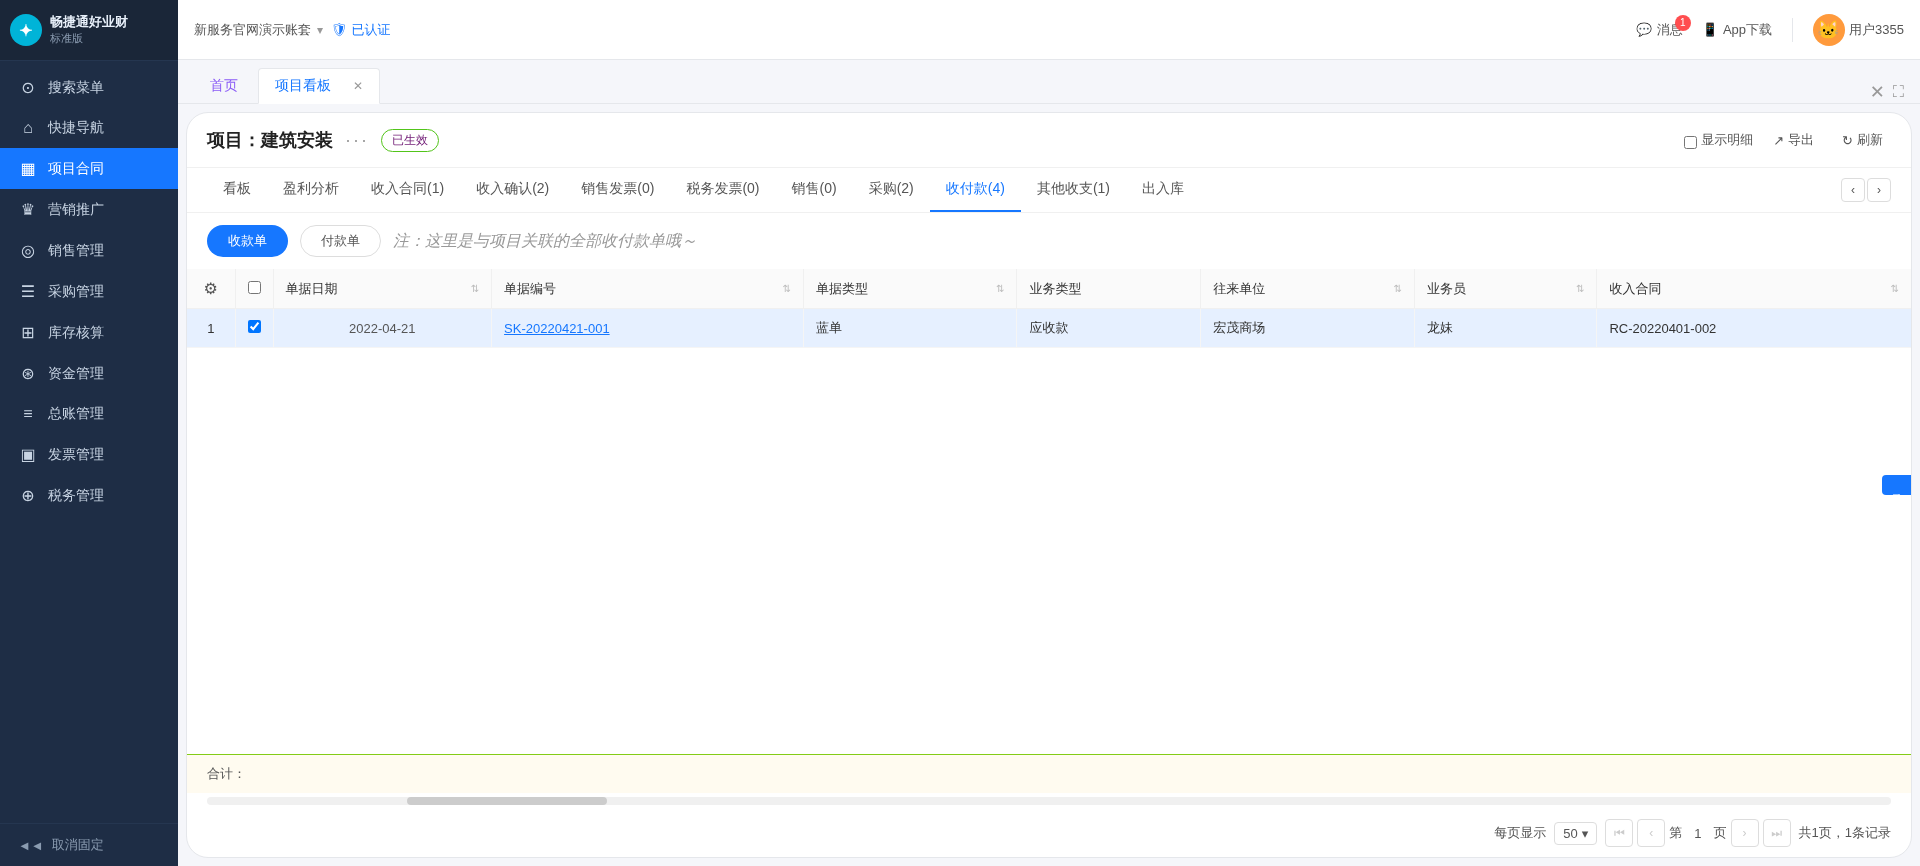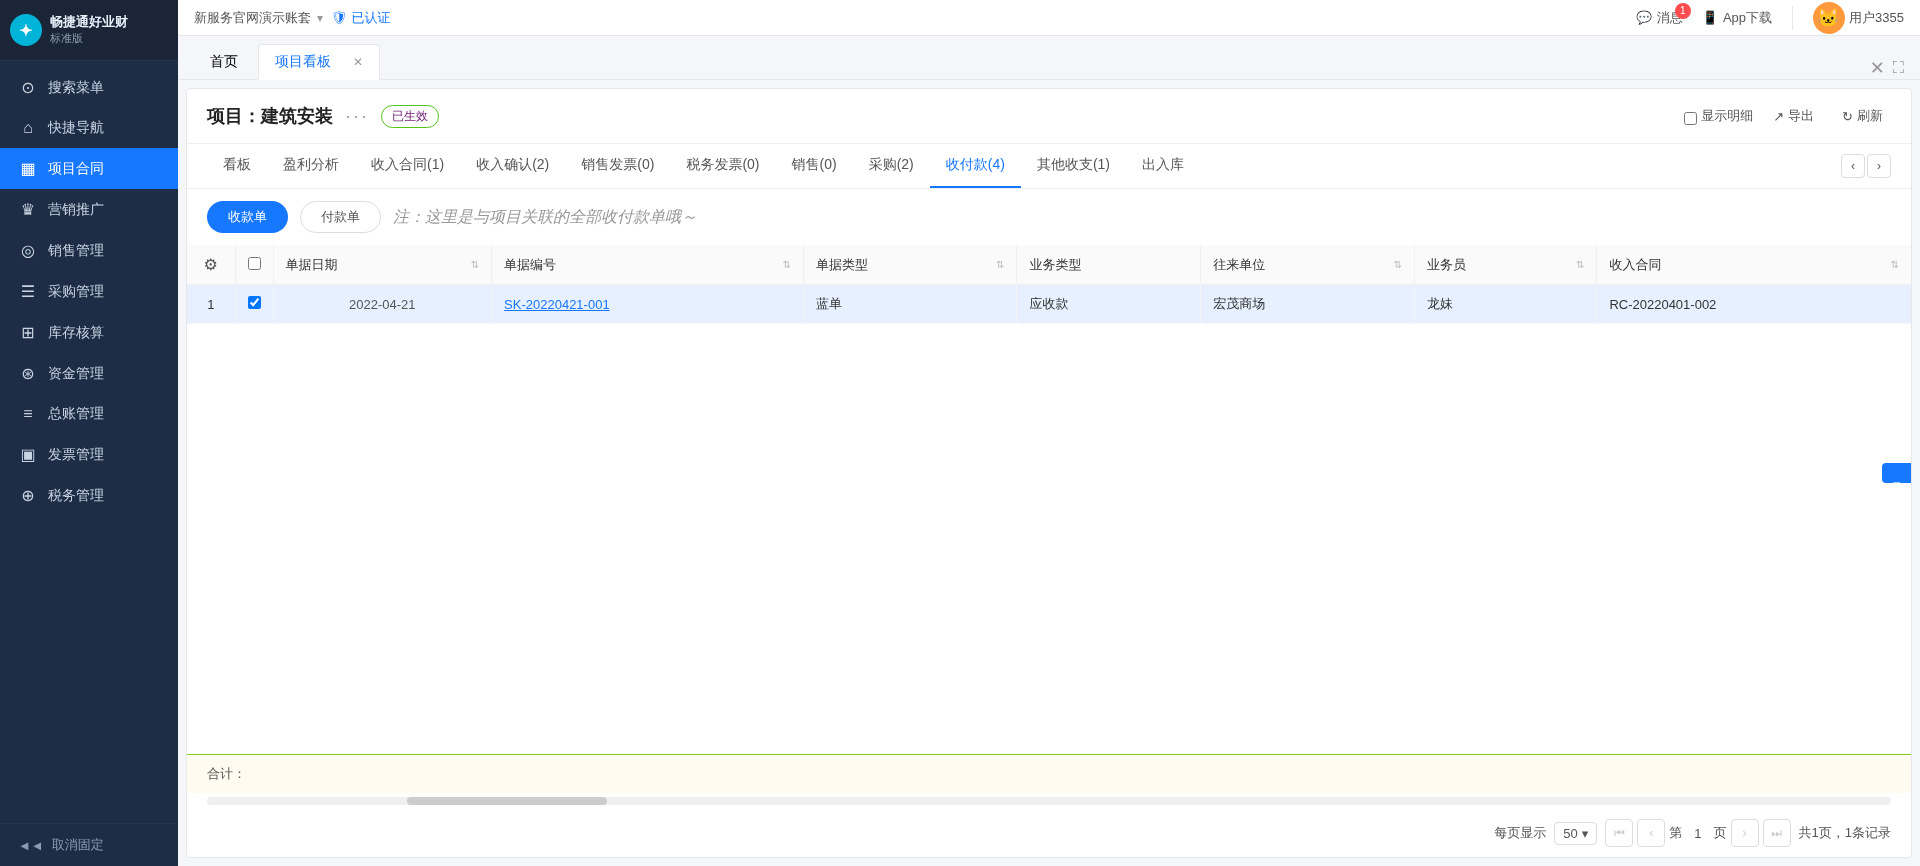--- a/index.html
+++ b/index.html
@@ -58,21 +58,21 @@
     .main-content {
       flex: 1;
       display: flex;
       flex-direction: column;
       background: #f5f6fa;
       overflow: hidden;
     }
 
     
     .topbar {
-      height: 36px;
+      height: 60px;
       background: white;
       border-bottom: 1px solid #e5e7eb;
       display: flex;
       align-items: center;
       padding: 0 16px;
       gap: 18px;
     }
     .topbar-left {
       display: flex; align-items: center; gap: 8px; flex: 1;
     }
@@ -119,21 +119,21 @@
       background: #f5f6fa;
       border-bottom: 1px solid #e5e7eb;
       display: flex;
       align-items: flex-end;
       padding: 0 16px;
       gap: 4px;
     }
     .tab-item {
       padding: 8px 16px;
       cursor: pointer;
-      color: #000000;
+      color: #8b5cf6;
       font-size: 14px;
       border-radius: 4px 4px 0 0;
       display: flex; align-items: center; gap: 6px;
     }
     .tab-item.active {
       background: white;
       color: #1677ff;
       border-top: 1px solid #e5e7eb;
       border-left: 1px solid #e5e7eb;
       border-right: 1px solid #e5e7eb;
@@ -480,21 +480,21 @@
     <div class="tab-item active">
       <span>项目看板</span>
       <span class="tab-close">✕</span>
     </div>
     <div class="tabbar-actions">
       <span style="cursor:pointer;color:#999;font-size:18px;">✕</span>
       <span style="cursor:pointer;color:#999;font-size:16px;">⛶</span>
     </div>
   </div>
 
-  <div class="page-container" style="position:relative;">
+  <div class="page-container" style="position:relative;border-radius:22px;">
 
     <div class="page-header">
       <span class="page-title">
         <span>项目：</span><span>建筑安装</span>
       </span>
       <span class="more-btn">···</span>
       <span class="status-badge">已生效</span>
       <div class="page-header-actions">
         <label class="checkbox-label">
           <input type="checkbox" style="">

